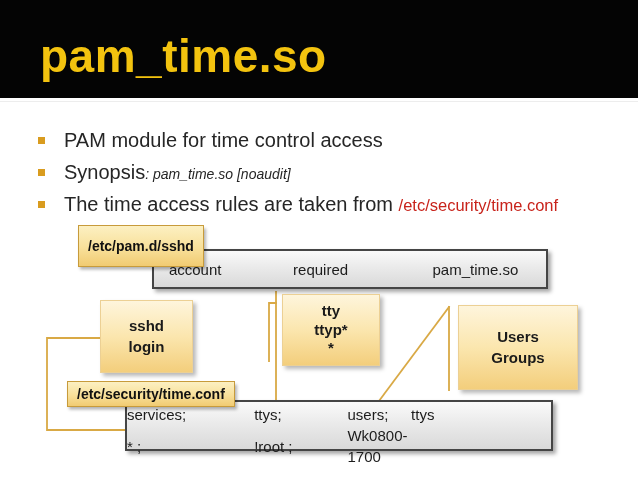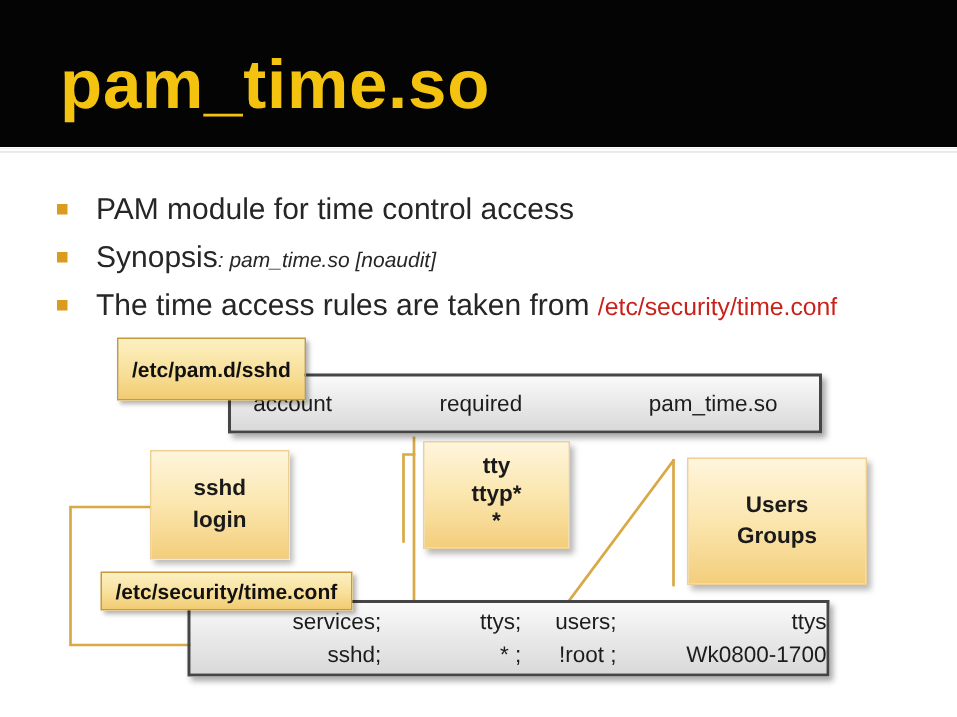--- a/index.html
+++ b/index.html
@@ -103,21 +103,21 @@
 
   .time-table {
     left: 125px; top: 400px;
     width: 428px; height: 51px;
     display: grid;
     grid-template-columns: 30% 22% 15% 33%;
     grid-template-rows: 1fr 1fr;
     align-items: center;
     padding: 2px 0;
   }
-  .time-table span { text-align: right; line-height: 21px; padding-left: 20px; }
+  .time-table span { text-align: left; line-height: 21px; }
 
   .ybox {
     position: absolute;
     background: linear-gradient(180deg, #FEF5DC 0%, #FBE6AE 50%, #F3CE7C 100%);
     border: 1px solid #ecd094;
     box-shadow: 2.5px 3px 4px rgba(0,0,0,0.28);
     display: flex;
     flex-direction: column;
     justify-content: center;
     align-items: center;
@@ -175,21 +175,20 @@
       <span>account</span>
       <span>required</span>
       <span>pam_time.so</span>
     </div>
 
     <div class="graybox time-table">
       <span>services;</span>
       <span>ttys;</span>
       <span>users;</span>
       <span>ttys</span>
-      <span>sshd;</span>
       <span>* ;</span>
       <span>!root ;</span>
       <span>Wk0800-1700</span>
     </div>
 
     <div class="ybox sshd-box">
       <div>sshd</div>
       <div>login</div>
     </div>
 

